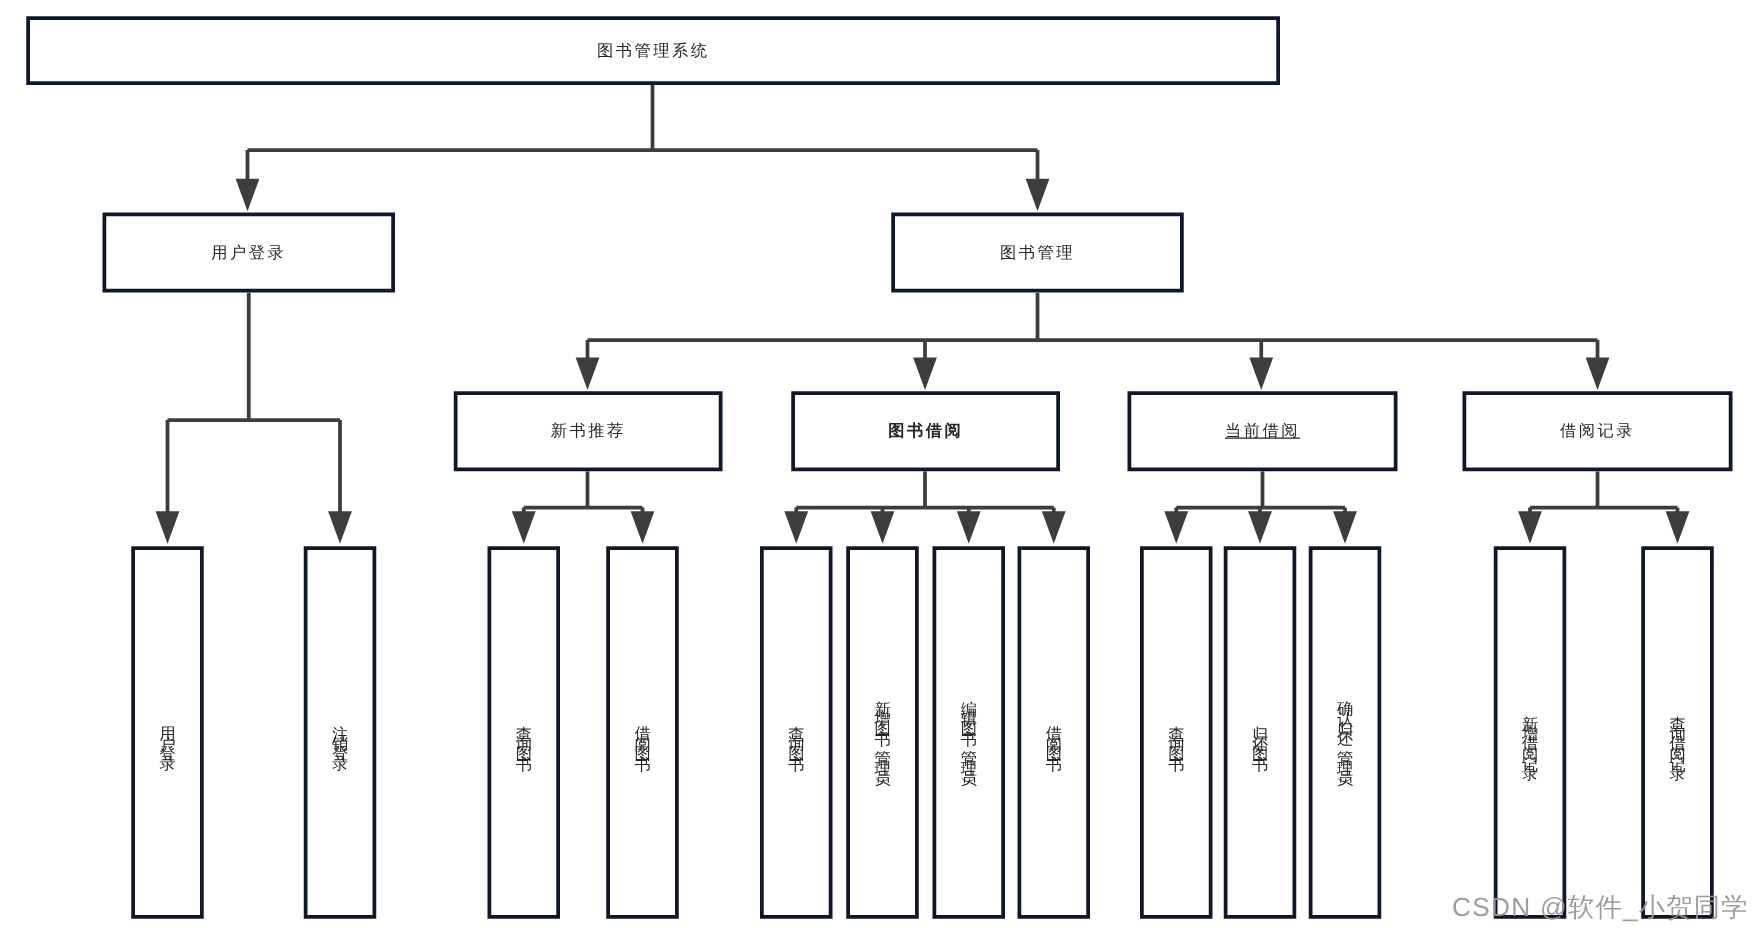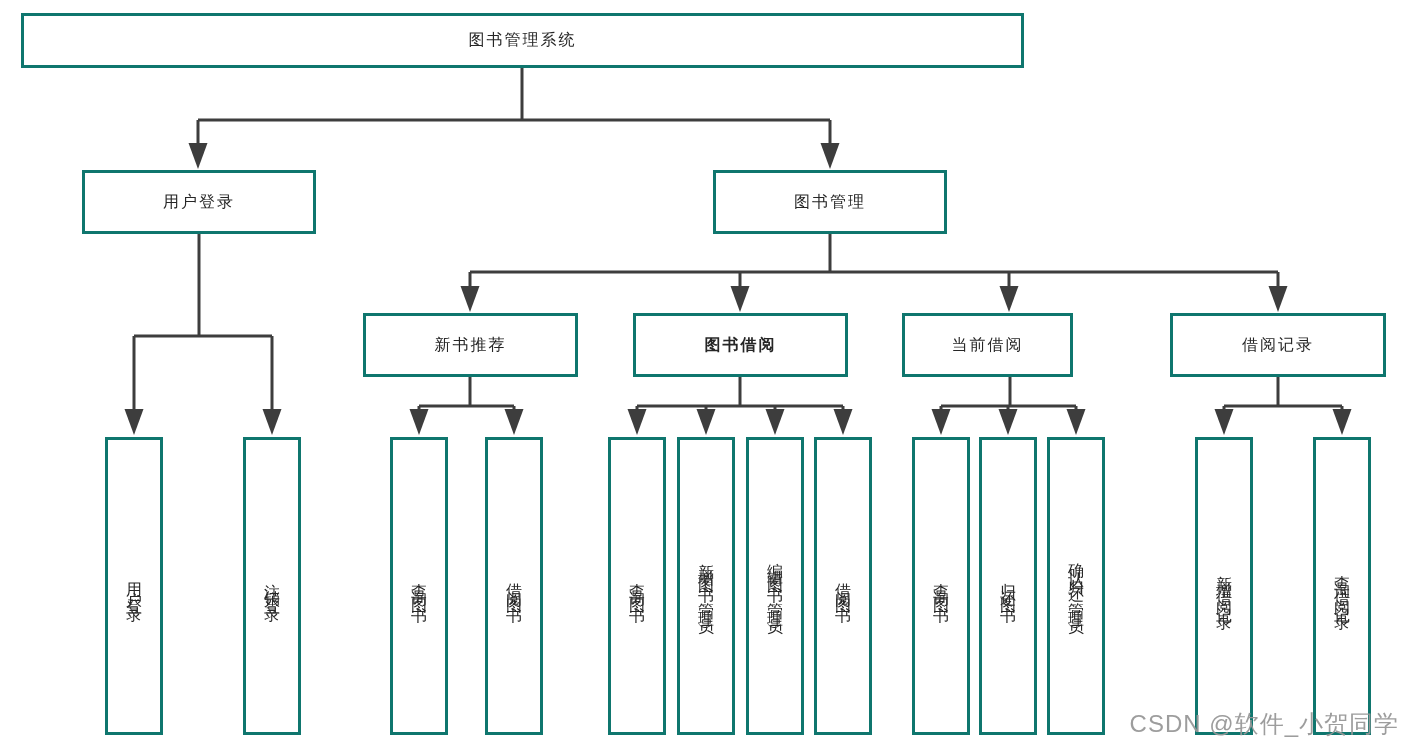--- a/index.html
+++ b/index.html
@@ -17,43 +17,43 @@
   }
   .connector-layer {
     position: absolute;
     left: 0; top: 0;
     width: 1405px;
     height: 747px;
   }
   .node {
     position: absolute;
     box-sizing: border-box;
-    border: 3px solid #0f766e;
+    border: 3px solid #0f172a;
     background: #ffffff;
     color: #262626;
     display: flex;
     align-items: center;
     justify-content: center;
-    font-size: 16px;
+    font-size: 13px;
     letter-spacing: 2px;
     white-space: nowrap;
   }
   .vnode {
     writing-mode: vertical-rl;
     text-orientation: mixed;
     letter-spacing: 8px;
     white-space: normal;
     line-height: 1;
   }
   .watermark {
     position: absolute;
     right: 6px;
     bottom: 7px;
     color: rgba(152,152,152,0.95);
-    font-size: 24px;
+    font-size: 21px;
     letter-spacing: 1px;
     z-index: 5;
   }
 </style>
 </head>
 <body>
 
 <div class="canvas">
 
   <svg class="connector-layer" viewBox="0 0 1405 747" xmlns="http://www.w3.org/2000/svg">
@@ -132,21 +132,21 @@
     </g>
   </svg>
 
   <div class="node" style="left:21px; top:13px; width:1003px; height:55px;">图书管理系统</div>
 
   <div class="node" style="left:82px; top:170px; width:234px; height:64px;">用户登录</div>
   <div class="node" style="left:713px; top:170px; width:234px; height:64px;">图书管理</div>
 
   <div class="node" style="left:363px; top:313px; width:215px; height:64px;">新书推荐</div>
   <div class="node" style="left:633px; top:313px; width:215px; height:64px;font-weight:bold;">图书借阅</div>
-  <div class="node" style="left:902px; top:313px; width:171px; height:64px;">当前借阅</div>
+  <div class="node" style="left:902px; top:313px; width:216px; height:64px;text-decoration:underline;">当前借阅</div>
   <div class="node" style="left:1170px; top:313px; width:216px; height:64px;">借阅记录</div>
 
   <div class="node vnode" style="left:105px; top:437px; width:58px; height:298px;">用户登录</div>
   <div class="node vnode" style="left:243px; top:437px; width:58px; height:298px;">注销登录</div>
 
   <div class="node vnode" style="left:390px; top:437px; width:58px; height:298px;">查询图书</div>
   <div class="node vnode" style="left:485px; top:437px; width:58px; height:298px;">借阅图书</div>
 
   <div class="node vnode" style="left:608px; top:437px; width:58px; height:298px;">查询图书</div>
   <div class="node vnode" style="left:677px; top:437px; width:58px; height:298px;">新增图书（管理员）</div>

